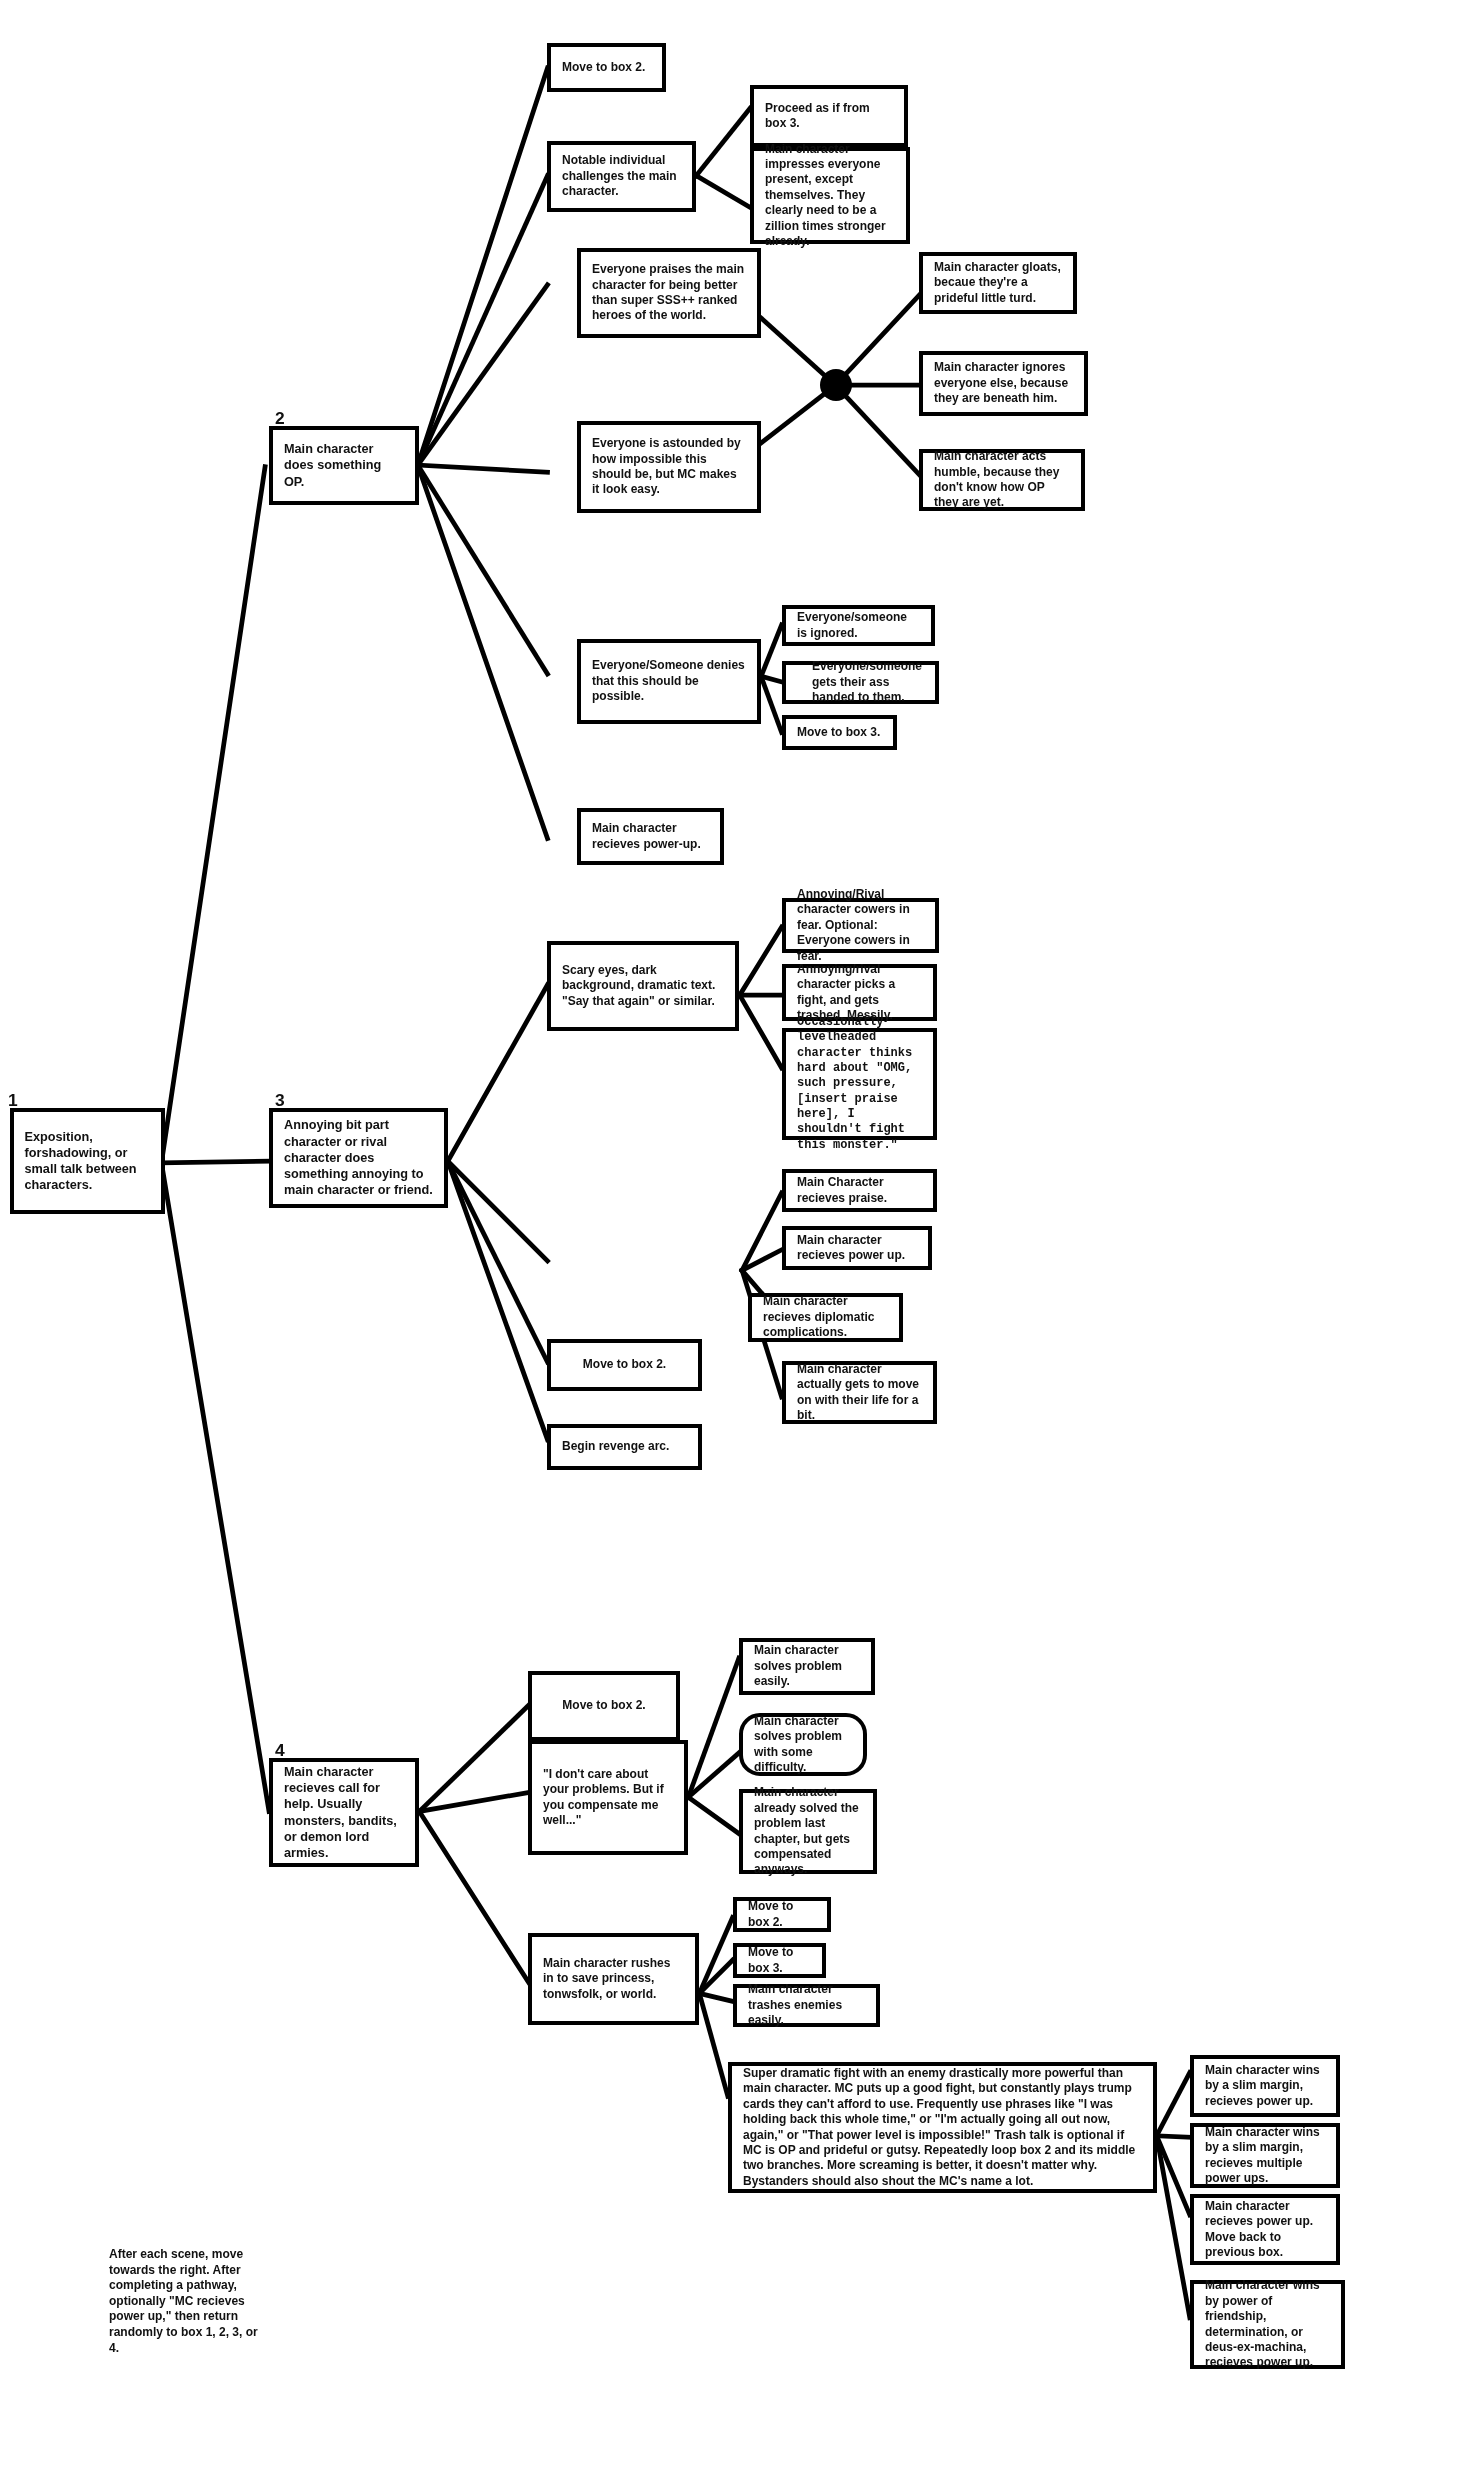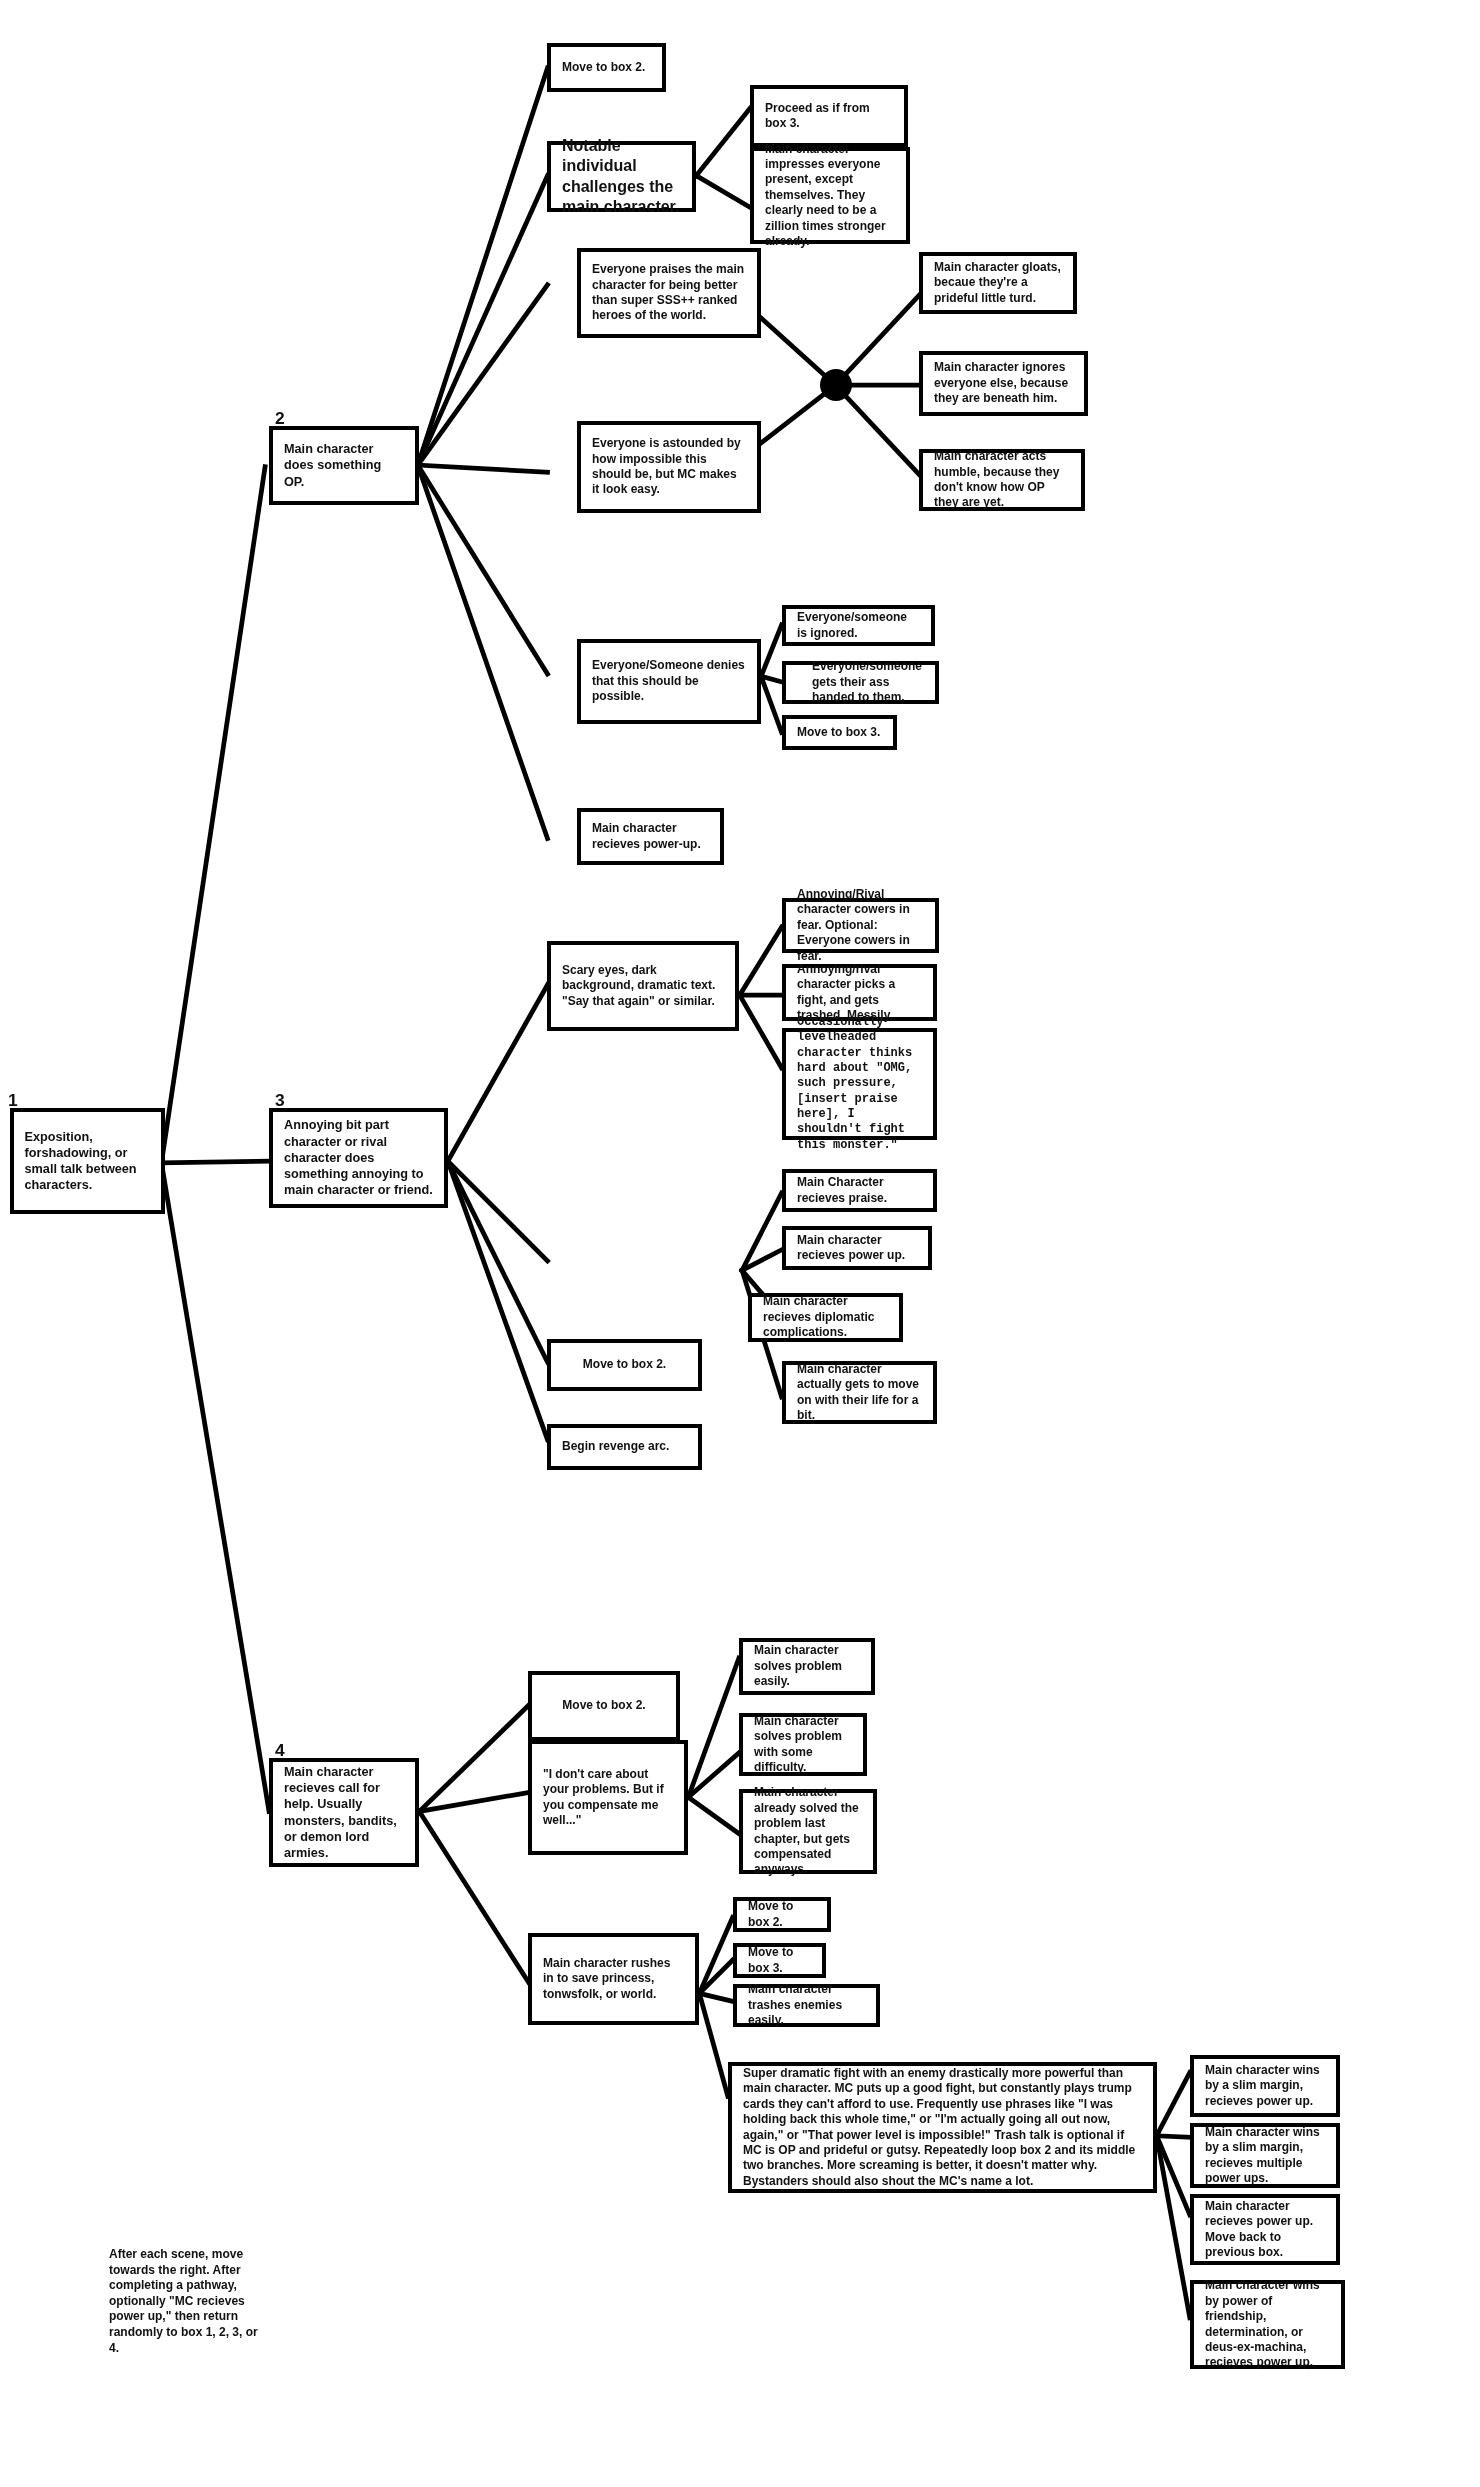--- a/index.html
+++ b/index.html
@@ -137,21 +137,21 @@
 
   <div class="numlabel" style="left:275px; top:408px;">2</div>
   <div class="node" style="left:269px; top:426px; width:150px; height:79px; font-size:12.7px;">
     <span class="txt">Main character does something OP.</span>
   </div>
 
   <div class="node" style="left:547px; top:43px; width:119px; height:49px; font-size:12px;">
     <span class="txt">Move to box 2.</span>
   </div>
 
-  <div class="node" style="left:547px; top:141px; width:149px; height:71px; font-size:16px;">
+  <div class="node" style="left:547px; top:141px; width:149px; height:71px; font-size:12px;">
     <span class="txt">Notable individual challenges the main character.</span>
   </div>
 
   <div class="node" style="left:750px; top:85px; width:158px; height:62px; font-size:12px;">
     <span class="txt">Proceed as if from box 3.</span>
   </div>
 
   <div class="node" style="left:750px; top:147px; width:160px; height:97px; font-size:12px;">
     <span class="txt">Main character impresses everyone present, except themselves. They clearly need to be a zillion times stronger already.</span>
   </div>
@@ -254,21 +254,21 @@
   </div>
 
   <div class="node" style="left:528px; top:1740px; width:160px; height:115px; font-size:12px;">
     <span class="txt">"I don't care about your problems. But if you compensate me well..."</span>
   </div>
 
   <div class="node" style="left:739px; top:1638px; width:136px; height:57px; font-size:12px;">
     <span class="txt">Main character solves problem easily.</span>
   </div>
 
-  <div class="node" style="left:739px; top:1713px; width:128px; height:63px; font-size:12px;">
+  <div class="node" style="left:739px; top:1713px; width:128px; height:63px; font-size:12px;border-radius:21px;">
     <span class="txt">Main character solves problem with some difficulty.</span>
   </div>
 
   <div class="node" style="left:739px; top:1789px; width:138px; height:85px; font-size:12px;">
     <span class="txt">Main character already solved the problem last chapter, but gets compensated anyways.</span>
   </div>
 
   <div class="node" style="left:528px; top:1933px; width:171px; height:92px; font-size:12px;">
     <span class="txt">Main character rushes in to save princess, tonwsfolk, or world.</span>
   </div>

